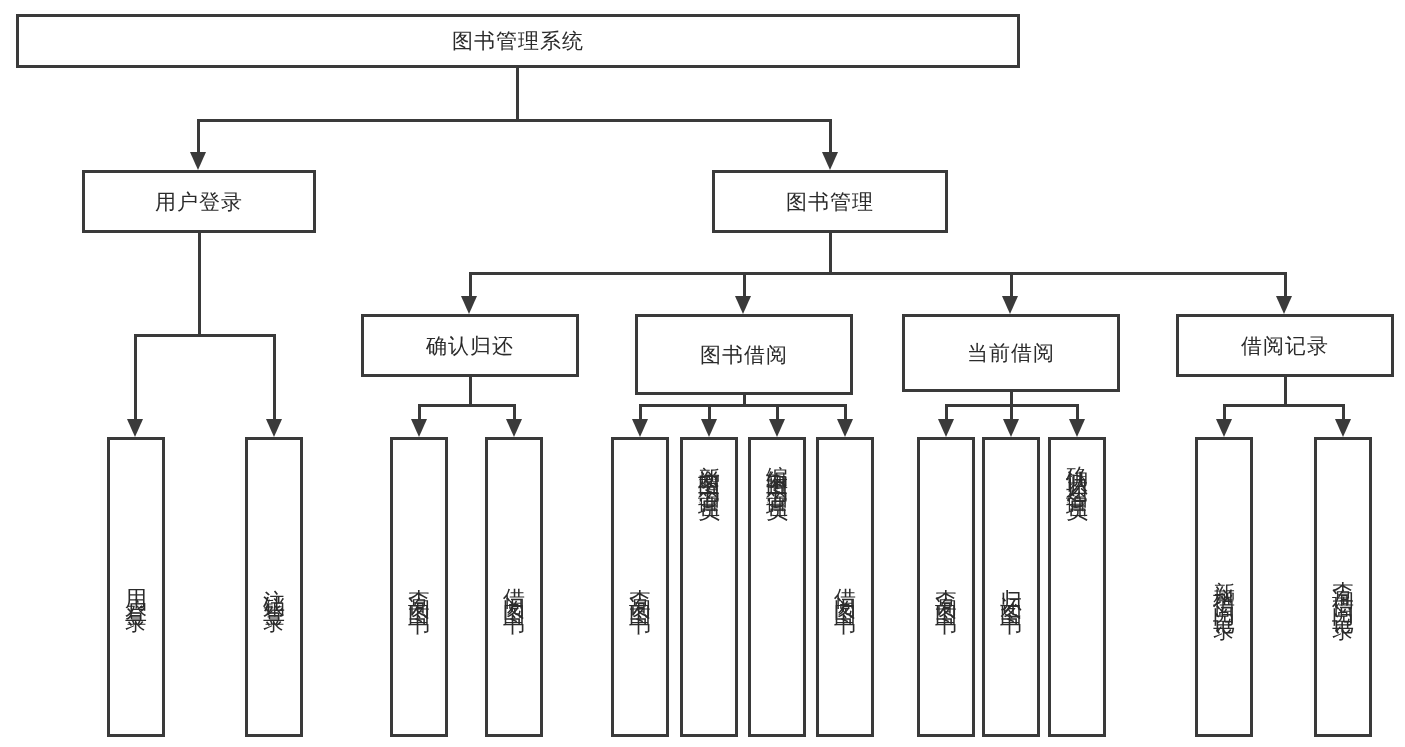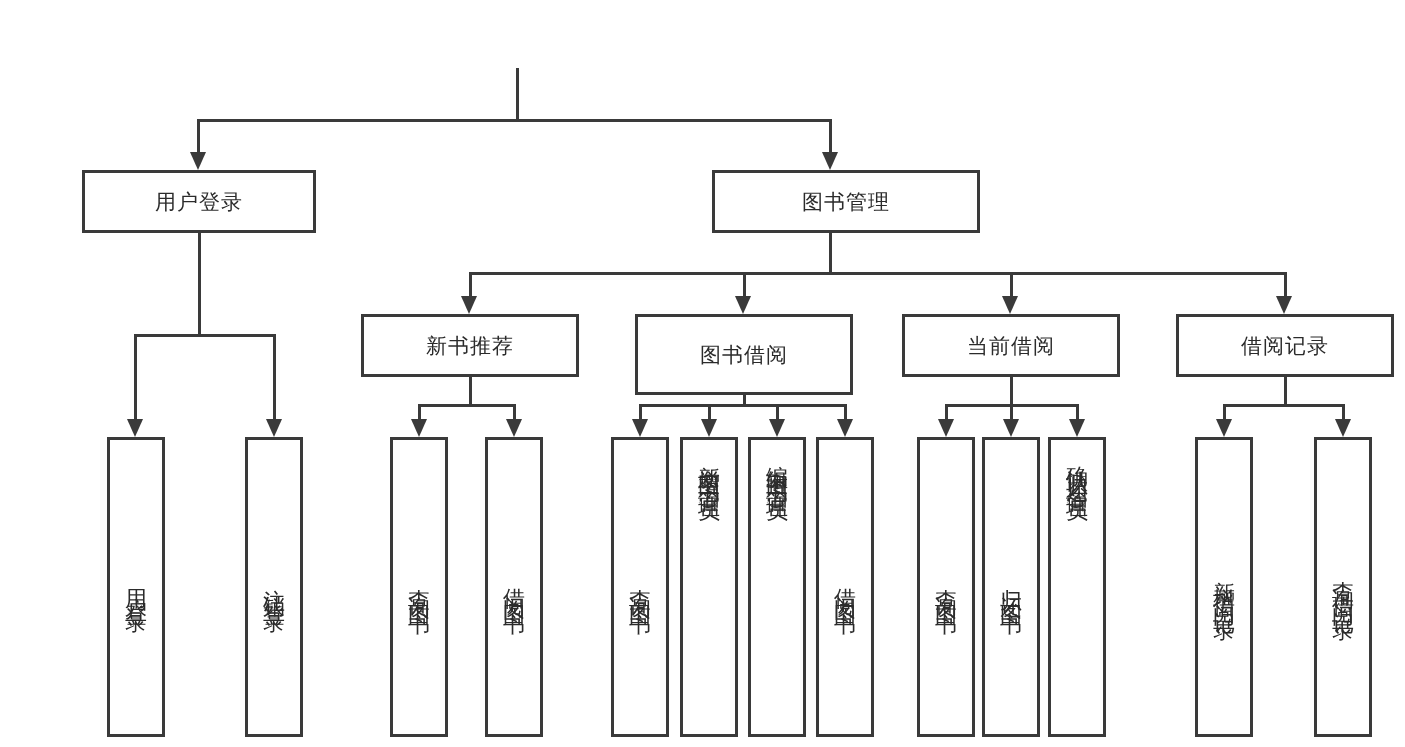--- a/index.html
+++ b/index.html
@@ -98,35 +98,38 @@
   <div class="arrow" style="left:632px;top:419px"></div>
   <div class="arrow" style="left:701px;top:419px"></div>
   <div class="arrow" style="left:769px;top:419px"></div>
   <div class="arrow" style="left:837px;top:419px"></div>
   <div class="arrow" style="left:938px;top:419px"></div>
   <div class="arrow" style="left:1003px;top:419px"></div>
   <div class="arrow" style="left:1069px;top:419px"></div>
   <div class="arrow" style="left:1216px;top:419px"></div>
   <div class="arrow" style="left:1335px;top:419px"></div>
 
+  <div class="box" style="left:16px;top:14px;width:1004px;height:54px">
+    <span>图书管理系统</span>
+  </div>
 
   <div class="box" style="left:82px;top:170px;width:234px;height:63px">
     <span>用户登录</span>
   </div>
-  <div class="box" style="left:712px;top:170px;width:268px;height:63px">
+  <div class="box" style="left:712px;top:170px;width:236px;height:63px">
     <span>图书管理</span>
   </div>
 
   <div class="box" style="left:361px;top:314px;width:218px;height:63px">
-    <span>新书推荐</span>
+    <span>确认归还</span>
   </div>
   <div class="box" style="left:635px;top:314px;width:218px;height:81px">
     <span>图书借阅</span>
   </div>
-  <div class="box" style="left:902px;top:314px;width:218px;height:63px">
+  <div class="box" style="left:902px;top:314px;width:218px;height:78px">
     <span>当前借阅</span>
   </div>
   <div class="box" style="left:1176px;top:314px;width:218px;height:63px">
     <span>借阅记录</span>
   </div>
 
   <div class="vbox" style="left:107px">
     <span class="vtext">用户登录</span>
   </div>
   <div class="vbox" style="left:245px">

